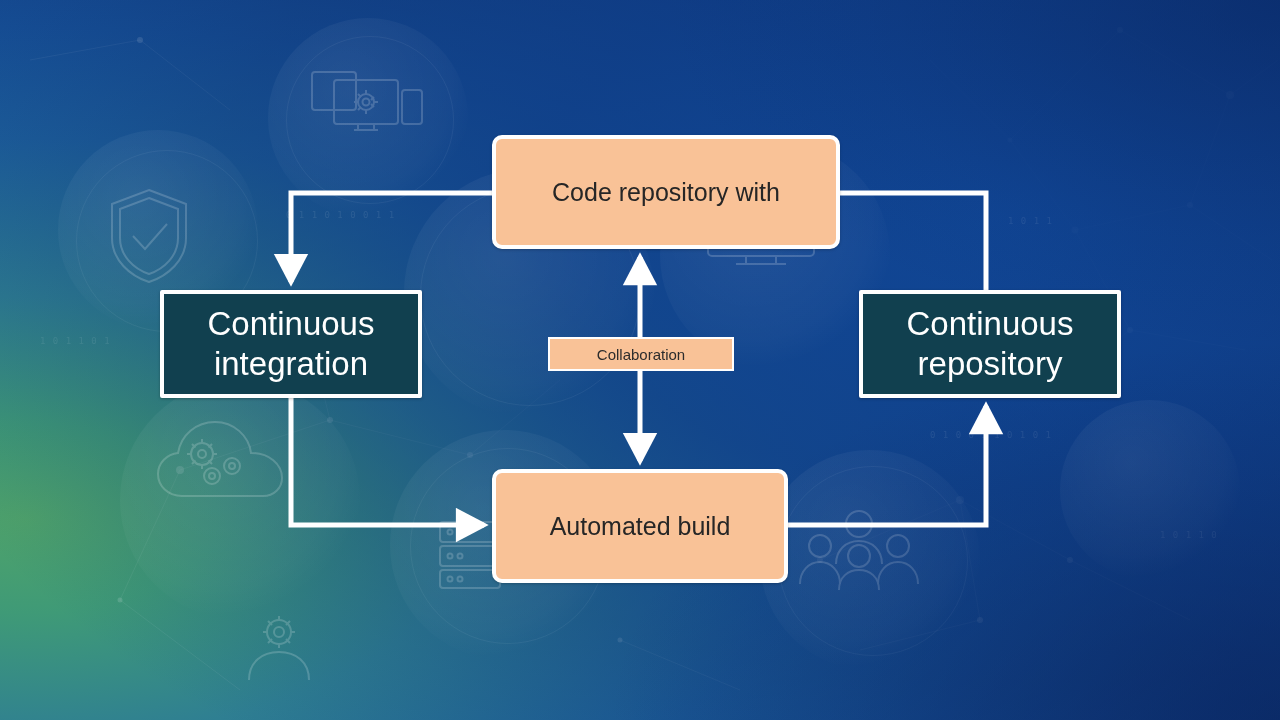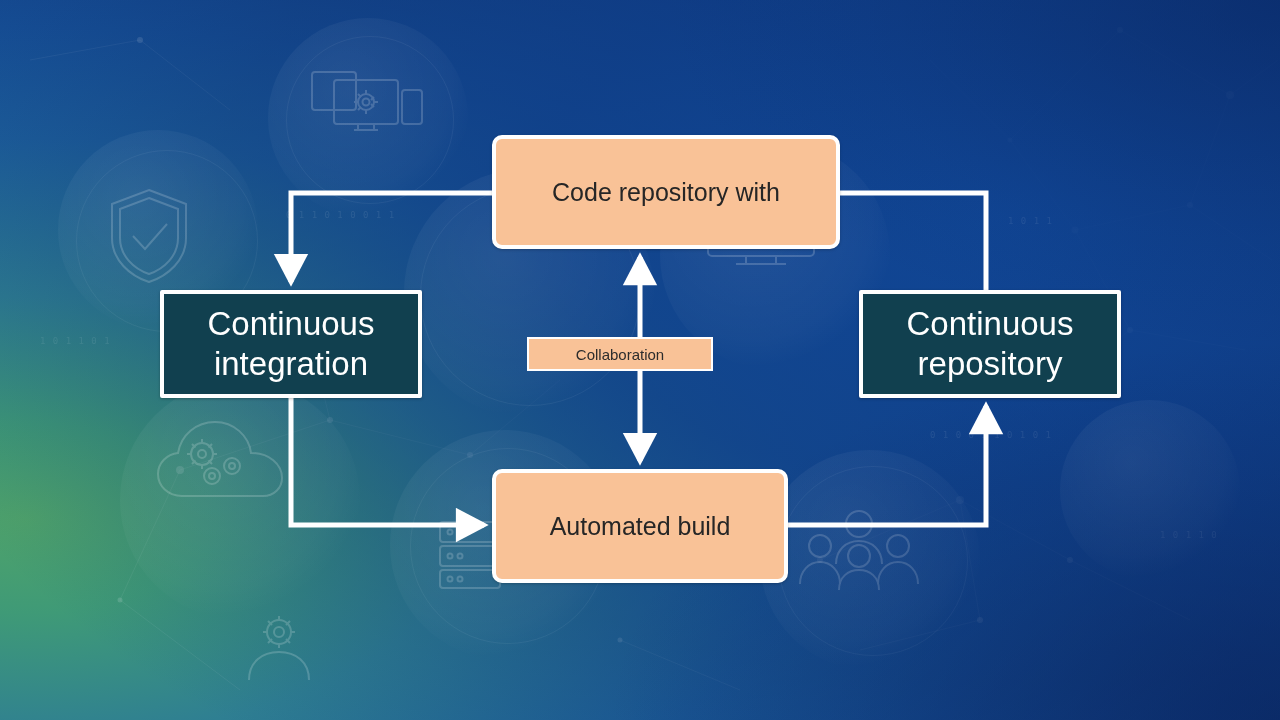--- a/index.html
+++ b/index.html
@@ -108,21 +108,21 @@
     box-shadow: 0 1px 3px rgba(0,0,0,0.28);
   }
 
   #node-code-repo { left: 492px; top: 135px; width: 348px; height: 114px; justify-content: center; }
   #node-ci       { left: 160px; top: 290px; width: 262px; height: 108px; }
   #node-cd       { left: 859px; top: 290px; width: 262px; height: 108px; }
   #node-build    { left: 492px; top: 469px; width: 296px; height: 114px; }
 
   #label-collaboration {
     position: absolute;
-    left: 527px;
+    left: 548px;
     top: 337px;
     width: 186px;
     height: 34px;
     box-sizing: border-box;
     background: #f9c297;
     border: 2px solid #ffffff;
     display: flex;
     align-items: center;
     justify-content: center;
     color: #2c2c2c;

